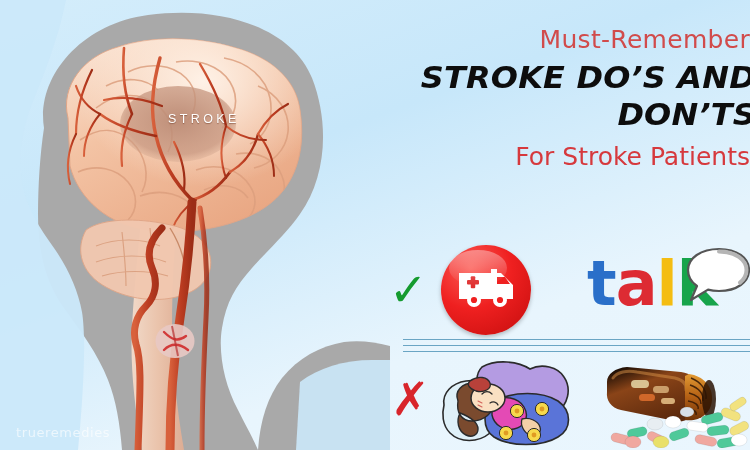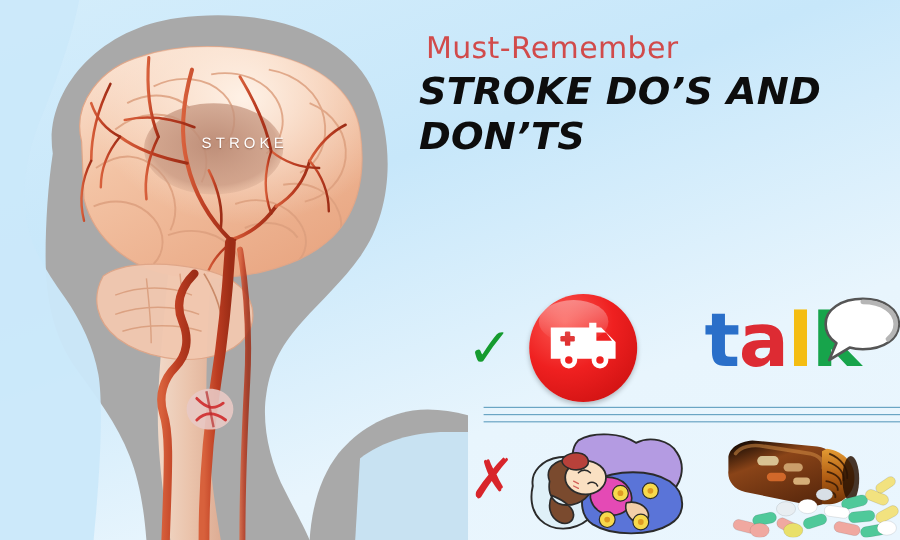--- a/index.html
+++ b/index.html
@@ -23,21 +23,21 @@
     left: 0; top: 0;
     width: 390px; height: 450px;
   }
 
   
   #title-block {
     position: absolute;
     left: 355px;
     top: 26px;
     width: 395px;
-    text-align: left;
+    text-align: right;
   }
   .t-kicker {
     font-family: "DejaVu Sans", sans-serif;
     font-size: 25px;
     color: #d14b4b;
     letter-spacing: 0.3px;
     line-height: 1.1;
     font-weight: 400;
   }
   .t-main {
@@ -303,20 +303,21 @@
 
       <path d="M300 382 C318 368 344 360 372 360 L390 360 L390 450 L296 450 Z" fill="#cbe8fa" opacity="0.9"></path>
     </svg>
   </div>
 
   <div id="stroke-label">STROKE</div>
 
   <div id="title-block">
     <div class="t-kicker">Must-Remember</div>
     <div class="t-main">STROKE DO’S AND DON’TS</div>
+    <div class="t-sub">For Stroke Patients</div>
   </div>
 
   <div id="icon-area">
 
     <div class="mark check">✓</div>
 
     <div id="ambulance-badge">
       <svg class="amb-svg" width="58" height="46" viewBox="0 0 58 46" xmlns="http://www.w3.org/2000/svg">
 
         <path d="M2 8 L34 8 L34 4 L40 4 L40 8 L44 8 L56 20 L56 34 L2 34 Z" fill="#ffffff"></path>
@@ -452,14 +453,15 @@
           <ellipse cx="136" cy="80" rx="8" ry="6" fill="#ffffff"></ellipse>
           <ellipse cx="30" cy="82" rx="8" ry="6" fill="#f0a8a0"></ellipse>
           <ellipse cx="58" cy="82" rx="8" ry="6" fill="#e9e06a"></ellipse>
           <ellipse cx="84" cy="52" rx="7" ry="5" fill="#d8dfe6"></ellipse>
           <rect x="126" y="40" width="18" height="8" rx="4" fill="#f2e27f" transform="rotate(-34 135 44)"></rect>
         </g>
       </svg>
     </div>
   </div>
 
+  <div id="watermark">trueremedies</div>
 
 </div>
 
 </body></html>

